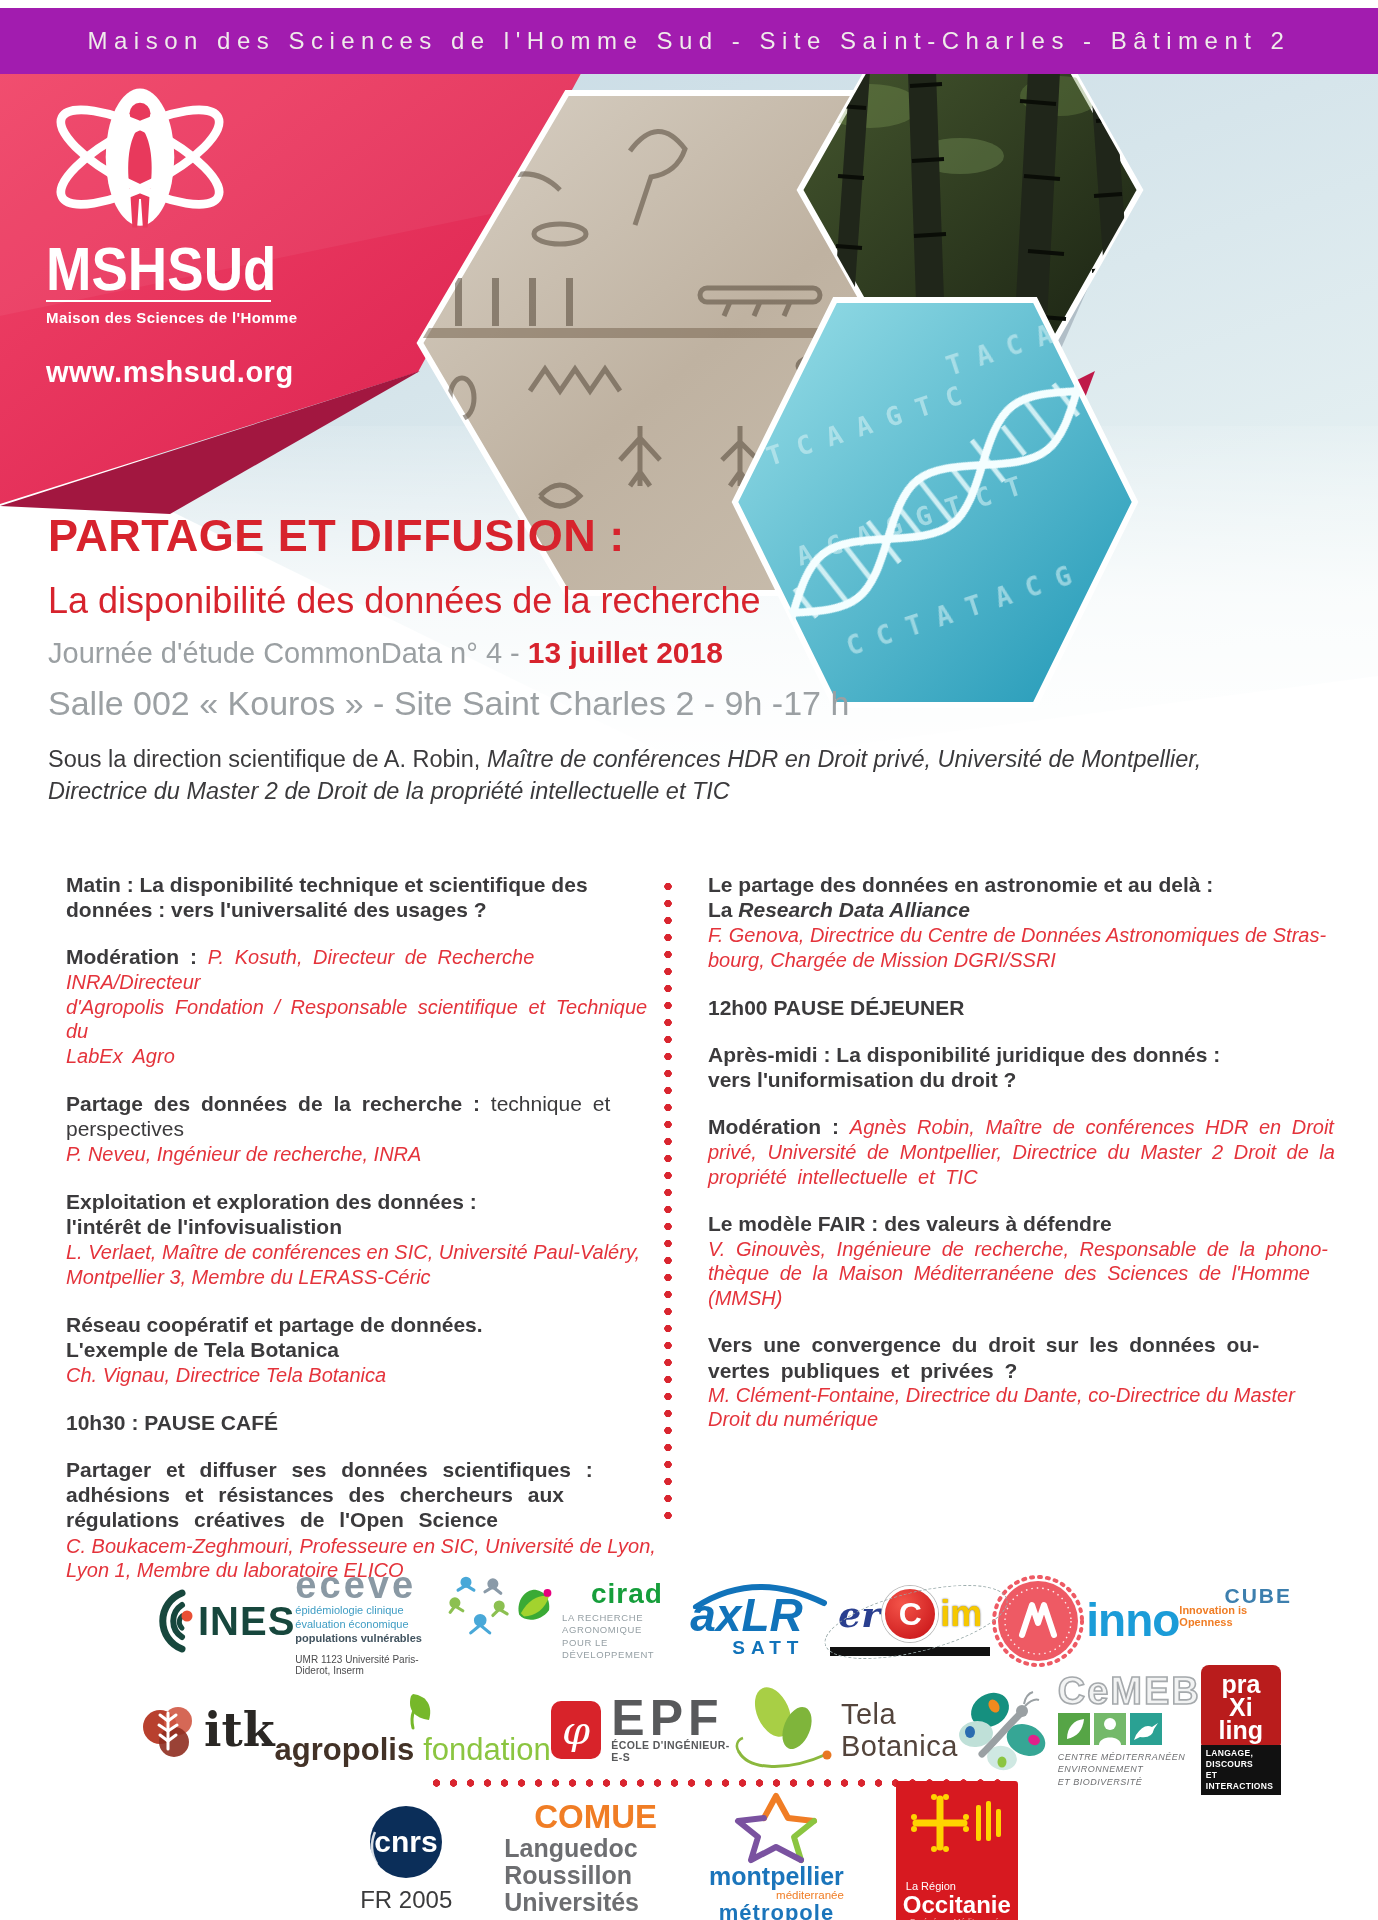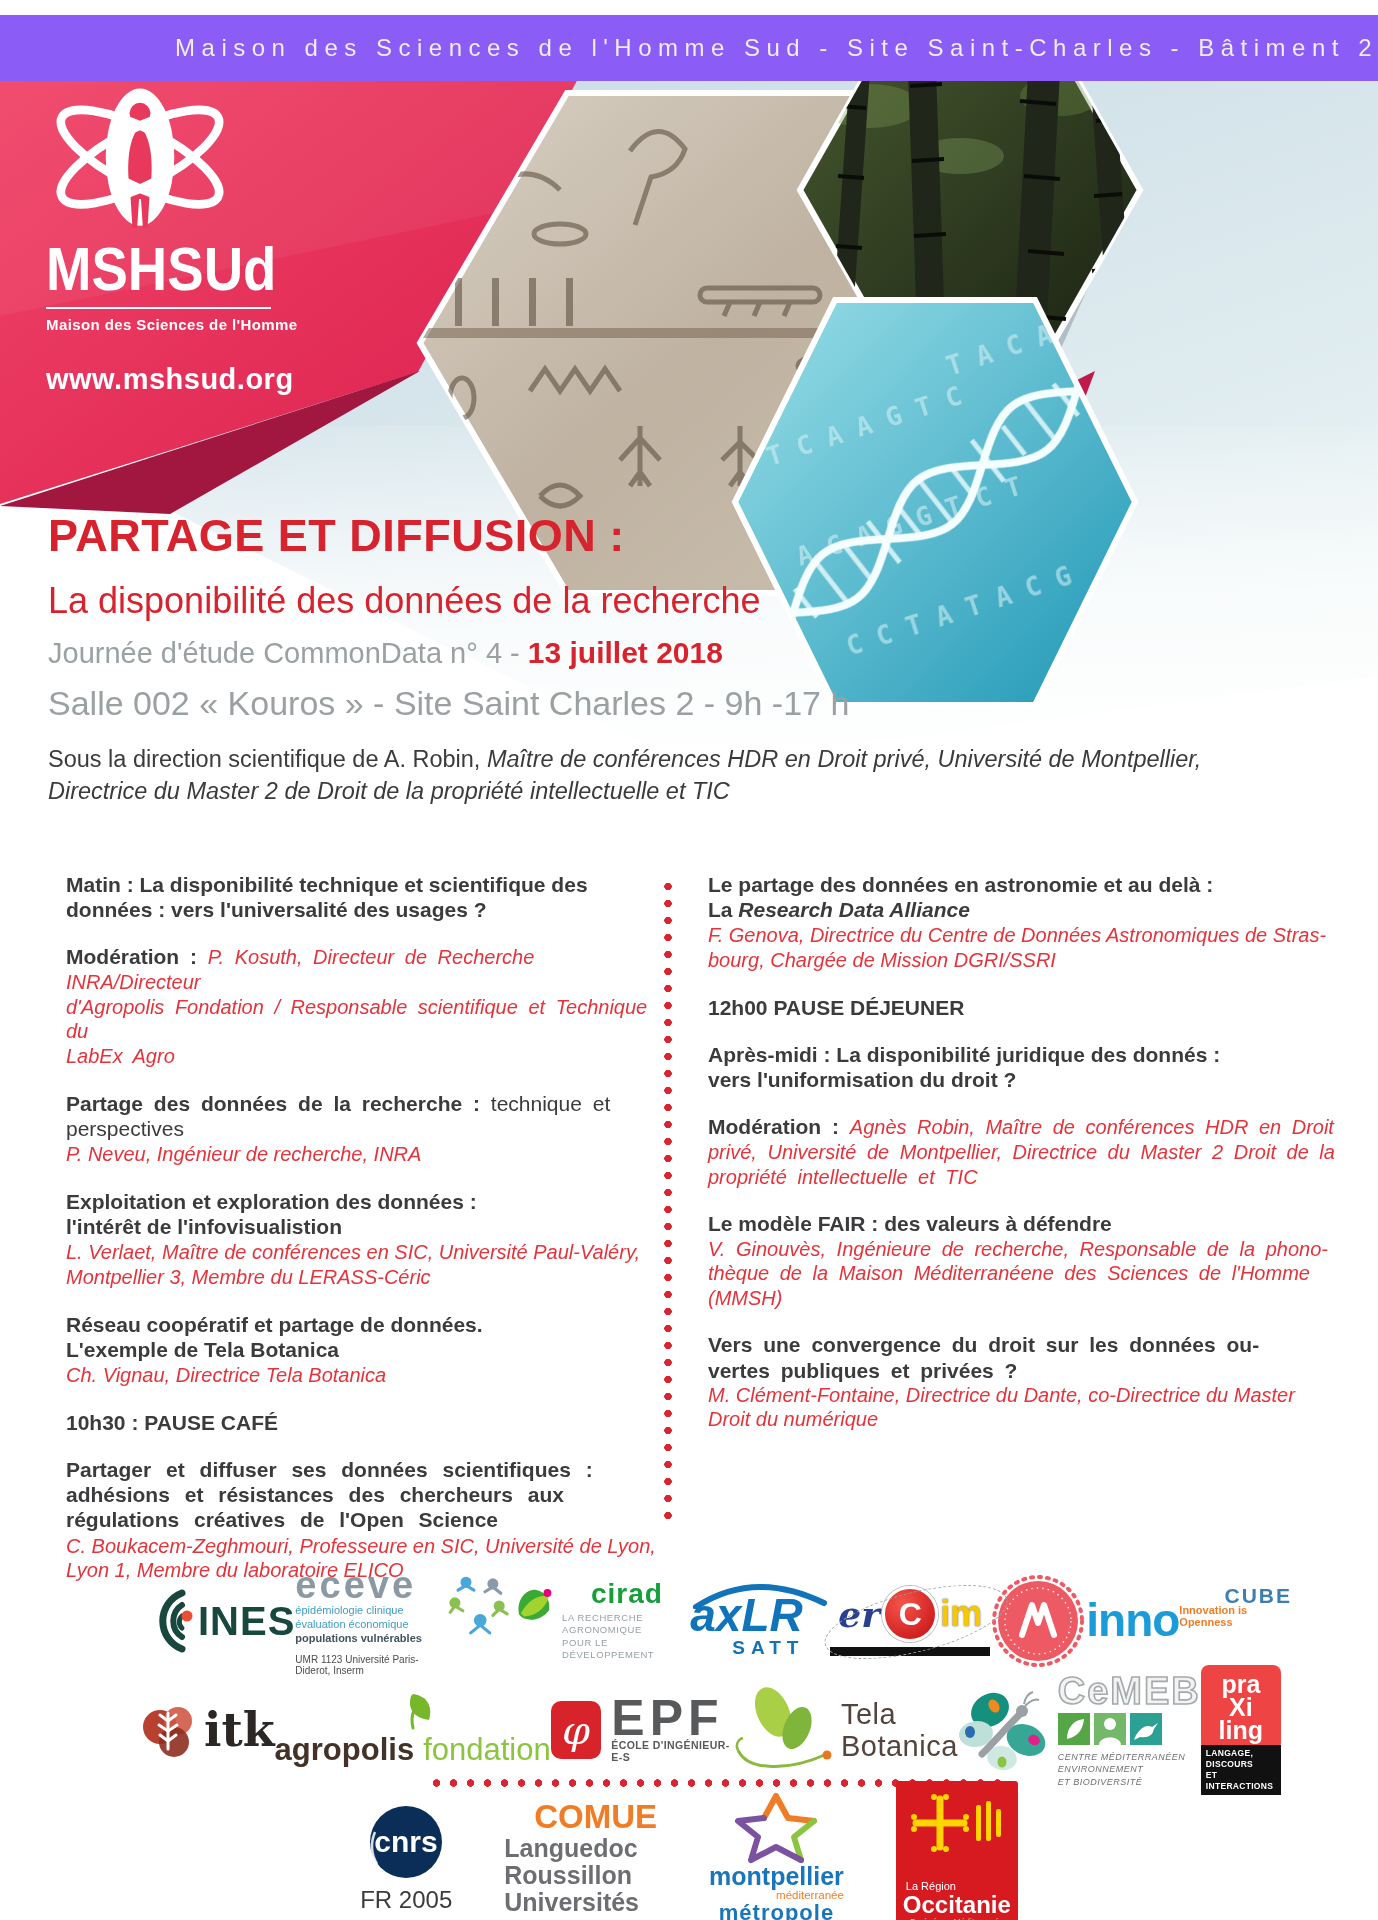--- a/index.html
+++ b/index.html
@@ -1,32 +1,32 @@
 <!DOCTYPE html>
 <html><head>
 <meta charset="utf-8">
 <style>
   html,body{margin:0;padding:0;background:#e9e9e9;}
   .poster{position:relative;width:1378px;height:1920px;margin:0 auto;background:#fff;
           font-family:"Liberation Sans",sans-serif;overflow:hidden;}
 
   
-  .topbar{position:absolute;top:15px;left:0;right:0;height:66px;background:#8b5cf6;z-index:30;
-          display:flex;align-items:center;justify-content:flex-end;}
+  .topbar{position:absolute;top:8px;left:0;right:0;height:66px;background:#a21caf;z-index:30;
+          display:flex;align-items:center;justify-content:center;}
   .topbar span{color:#efecea;font-size:24px;letter-spacing:6.5px;white-space:nowrap;}
 
   
   .collage{position:absolute;top:66px;left:0;z-index:1;display:block;}
 
   
   .brand{position:absolute;left:46px;top:80px;z-index:6;color:#fff;width:300px;}
   .brand svg{display:block;margin-left:-6px;}
   .wordmark{font-size:62px;font-weight:800;line-height:1;letter-spacing:0;
             transform:scaleX(.88);transform-origin:left;white-space:nowrap;}
-  .brand-sub{margin-top:7px;padding-top:7px;border-top:2px solid #fff;width:225px;
+  .brand-sub{padding-top:7px;border-top:2px solid #fff;width:225px;
              font-size:15px;font-weight:700;letter-spacing:.4px;white-space:nowrap;}
   .website{margin-top:30px;font-size:29px;font-weight:700;letter-spacing:.5px;}
 
   
   .h1{position:absolute;left:48px;top:510px;z-index:5;color:#d7232d;font-size:45px;
       font-weight:800;letter-spacing:.5px;white-space:nowrap;}
   .h2{position:absolute;left:48px;top:580px;z-index:5;color:#d7232d;font-size:36px;
       font-weight:500;white-space:nowrap;}
   .eventline{position:absolute;left:48px;top:636px;z-index:5;font-size:29px;color:#9ba0a3;white-space:nowrap;}
   .eventline .date{color:#d7232d;font-weight:800;font-size:30px;}
@@ -112,21 +112,21 @@
   .tela{gap:6px;}
   .tela-txt{font-size:29px;color:#53443c;line-height:1.12;letter-spacing:.5px;}
 
   .cemeb{flex-direction:column;align-items:flex-start;}
   .cemeb-name{font-size:38px;font-weight:700;color:#f2f3f3;-webkit-text-stroke:1.6px #a5a9ac;
               letter-spacing:2px;line-height:1;}
   .cemeb-sq{display:flex;gap:4px;margin-top:3px;}
   .cemeb-sub{font-size:9px;color:#6d6e70;letter-spacing:.5px;margin-top:6px;line-height:1.35;font-style:italic;}
 
   .prax{flex-direction:column;align-items:flex-start;}
-  .prax-sq{width:80px;height:86px;background:#ef4444;border-radius:8px;color:#fff;
+  .prax-sq{width:80px;height:86px;background:#b91c1c;border-radius:8px;color:#fff;
            display:flex;flex-direction:column;align-items:center;justify-content:center;
            font-size:25px;font-weight:900;line-height:.92;}
   .prax-sub{background:#111;color:#fff;font-size:8.5px;font-weight:700;padding:3px 5px;
             line-height:1.3;margin-top:-6px;letter-spacing:.3px;}
 
   .cnrs{flex-direction:column;align-items:center;}
   .cnrs-sub{font-size:24px;color:#3b3b3c;margin-top:0;}
 
   .comue{flex-direction:column;align-items:flex-start;}
   .comue-name{font-size:33px;font-weight:900;color:#f07d25;line-height:1.05;margin-left:30px;}

